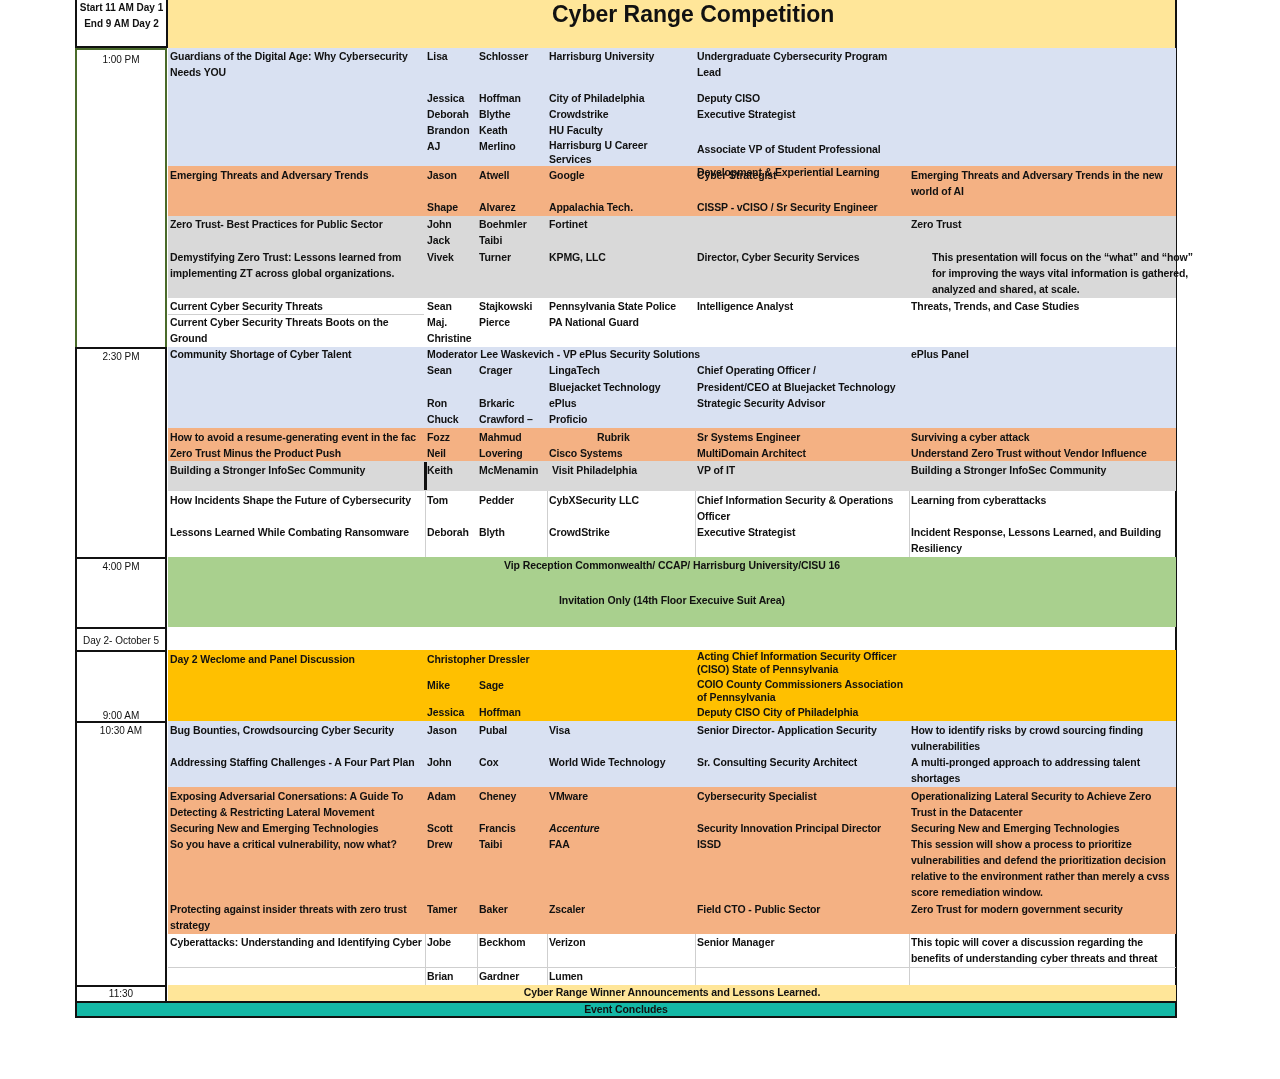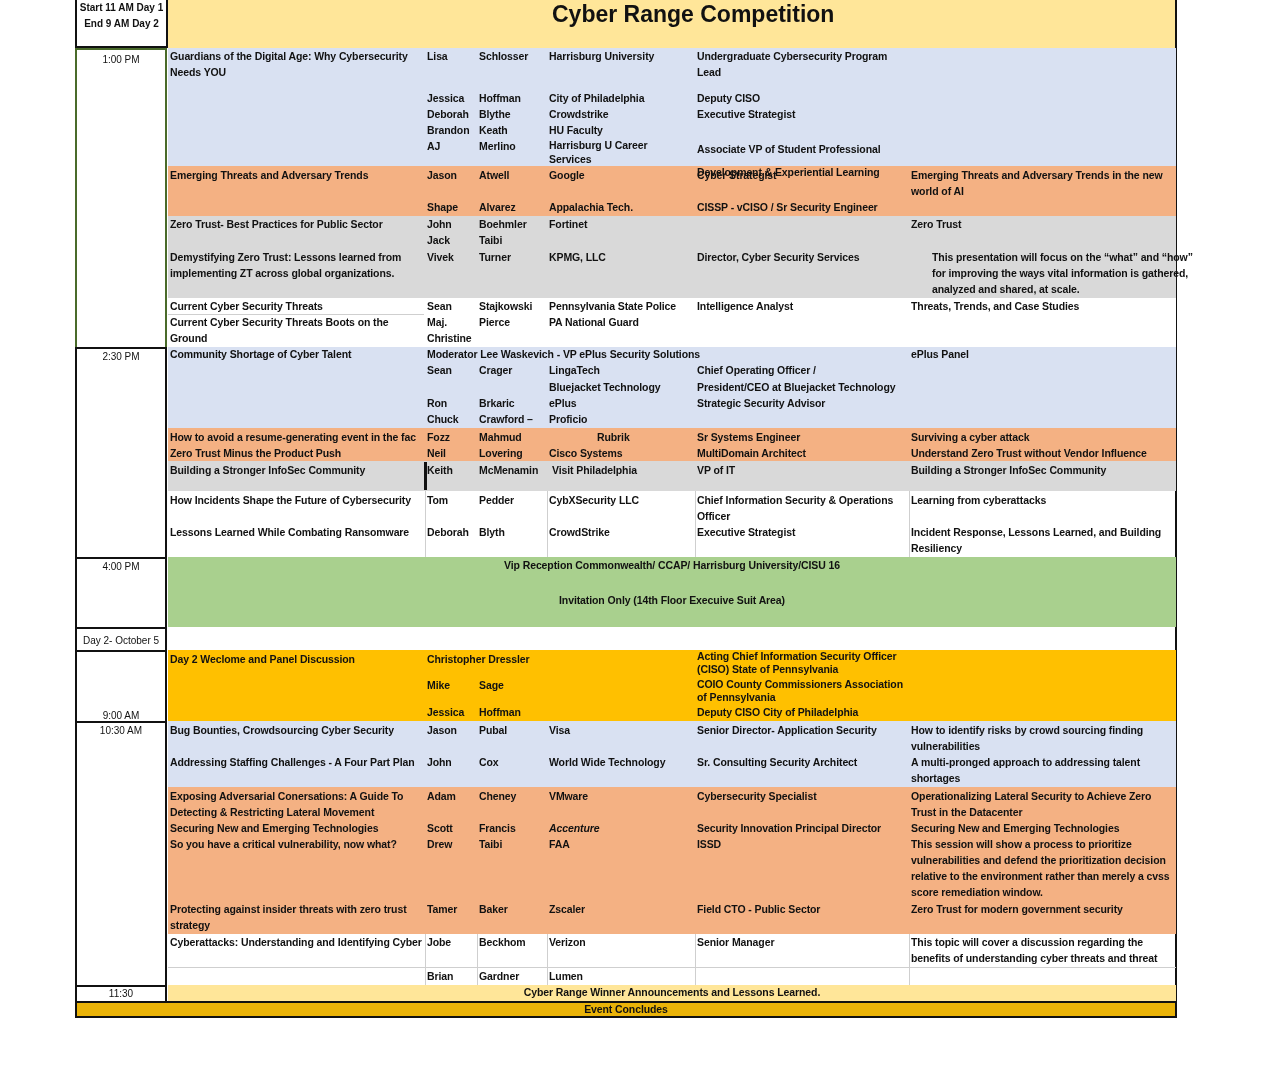--- a/index.html
+++ b/index.html
@@ -262,15 +262,15 @@
 <div class="t c-last" style="top:934px;text-align:center;">Beckhom</div>
 <div class="t c-org" style="top:934px;">Verizon</div>
 <div class="t c-role" style="top:934px;">Senior Manager</div>
 <div class="t w c-topic" style="top:934px;">This topic will cover a discussion regarding the benefits of understanding cyber threats and threat</div>
 
 <div class="t c-first" style="top:968px;">Brian</div>
 <div class="t c-last" style="top:968px;">Gardner</div>
 <div class="t c-org" style="top:968px;">Lumen</div>
 
 <div class="t" style="top:984px;left:168px;width:1008px;text-align:center;line-height:16px;">Cyber Range Winner Announcements and Lessons Learned.</div>
-<div class="abs" style="left:75px;top:1001px;width:1102px;height:17px;border:2px solid #111;box-sizing:border-box;background:#eab308;">
+<div class="abs" style="left:75px;top:1001px;width:1102px;height:17px;border:2px solid #111;box-sizing:border-box;background:#14b8a6;">
   <div class="t" style="top:-1px;left:0;width:100%;text-align:center;line-height:15px;">Event Concludes</div>
 </div>
 
 </body></html>

